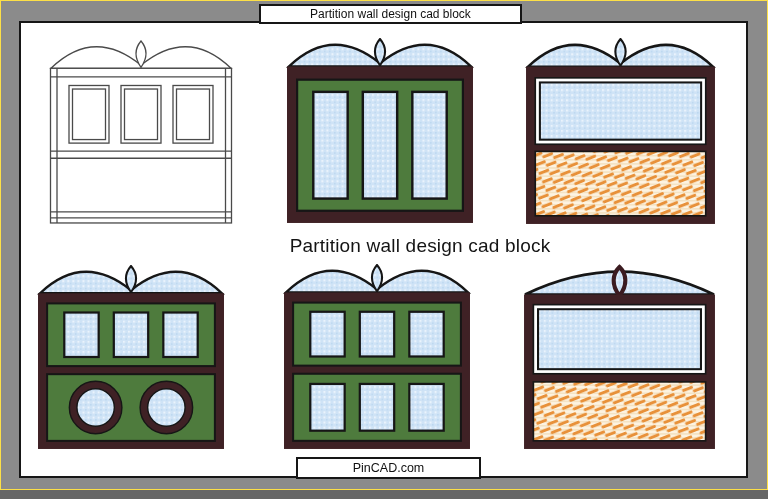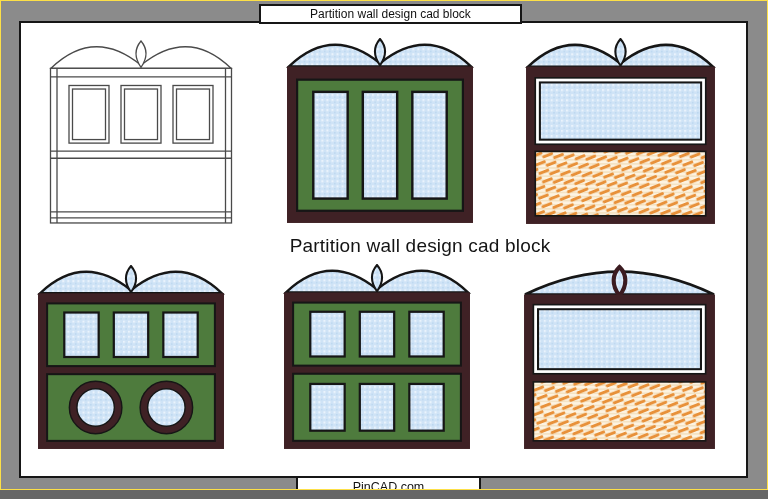--- a/index.html
+++ b/index.html
@@ -12,21 +12,21 @@
     position:absolute;left:18px;top:20px;width:729px;height:457px;box-sizing:border-box;
     background:#ffffff;border:2px solid var(--line-black,#161616);
   }
   .plate{
     position:absolute;box-sizing:border-box;background:#ffffff;
     border:2px solid var(--line-black,#161616);
     display:flex;align-items:center;justify-content:center;
     font-size:12px;color:#101010;z-index:5;white-space:nowrap;
   }
   .plate.top{left:258px;top:3px;width:263px;height:20px;}
-  .plate.bottom{left:295px;top:475px;width:185px;height:22px;font-size:12.5px;}
+  .plate.bottom{left:295px;top:456px;width:185px;height:22px;font-size:12.5px;}
   .heading{
     position:absolute;left:204px;top:212px;width:390px;text-align:center;
     font-size:19px;color:#141414;letter-spacing:0.2px;
   }
   figure.block{position:absolute;margin:0;padding:0;}
   figure.block svg{display:block;width:100%;height:100%;}
   .b1{left:27px;top:17px;width:186px;height:186px;}
   .b2{left:265px;top:15px;width:188px;height:187px;}
   .b3{left:504px;top:15px;width:191px;height:188px;}
   .b4{left:16px;top:242px;width:188px;height:186px;}

